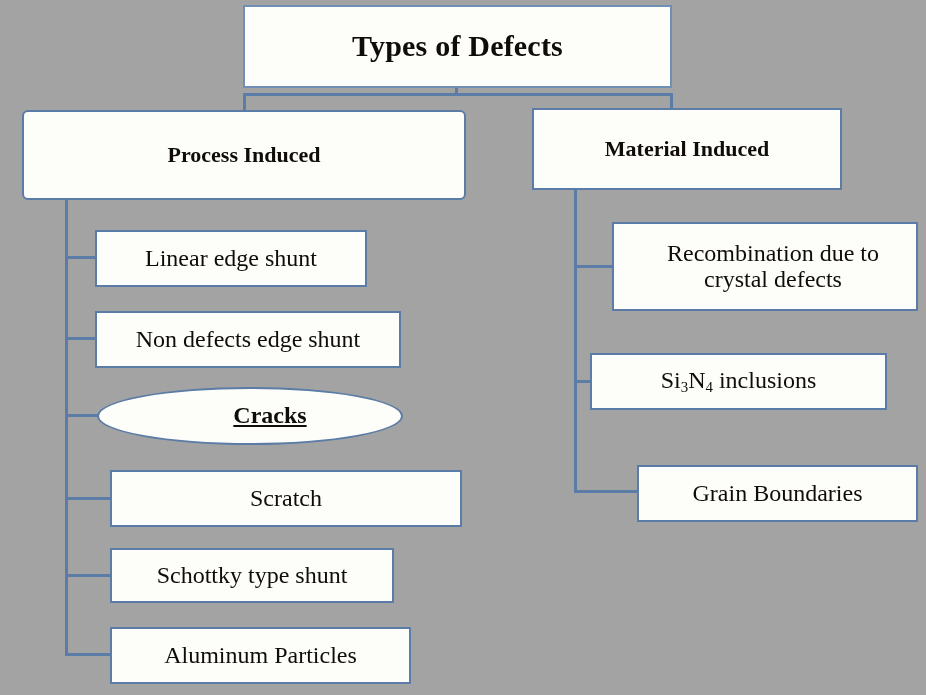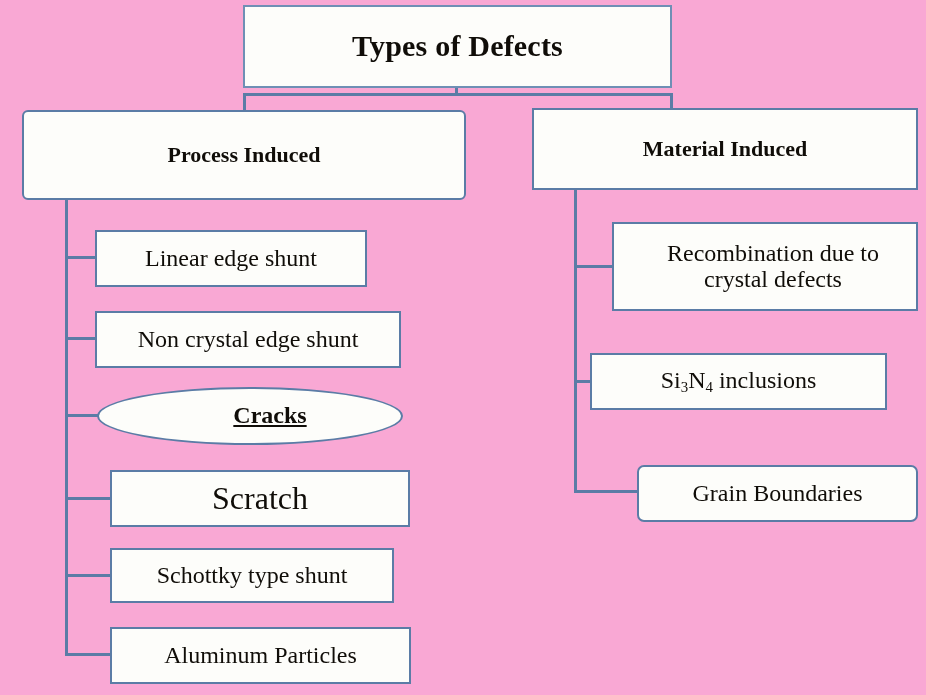--- a/index.html
+++ b/index.html
@@ -4,21 +4,21 @@
 <style>
   html, body {
     margin: 0;
     padding: 0;
     background: #ffffff;
   }
   #canvas {
     position: relative;
     width: 926px;
     height: 695px;
-    background: #f9a8d4;
+    background: #a3a3a3;
     overflow: hidden;
     font-family: "Liberation Serif", "DejaVu Serif", serif;
   }
 
   
   .node {
     position: absolute;
     box-sizing: border-box;
     background: #fdfdfa;
     border: 2px solid #5b7ca6;
@@ -55,37 +55,37 @@
   }
 
   #node-process {
     left: 22px; top: 110px; width: 444px; height: 90px;
     font-size: 22px;
     font-weight: bold;
     border-radius: 6px;
   }
 
   #node-material {
-    left: 532px; top: 108px; width: 386px; height: 82px;
+    left: 532px; top: 108px; width: 310px; height: 82px;
     font-size: 22px;
     font-weight: bold;
   }
 
   #n-l1 { left: 95px;  top: 230px; width: 272px; height: 57px; font-size: 24px; }
   #n-l2 { left: 95px;  top: 311px; width: 306px; height: 57px; font-size: 24px; }
   #n-l3 { left: 97px;  top: 387px; width: 306px; height: 58px; font-size: 24px;
           font-weight: bold; }
   #n-l3 .txt { text-decoration: underline; text-underline-offset: 2px; margin-left: 40px; }
-  #n-l4 { left: 110px; top: 470px; width: 300px; height: 57px; font-size: 32px; }
+  #n-l4 { left: 110px; top: 470px; width: 352px; height: 57px; font-size: 24px; }
   #n-l5 { left: 110px; top: 548px; width: 284px; height: 55px; font-size: 24px; }
   #n-l6 { left: 110px; top: 627px; width: 301px; height: 57px; font-size: 24px; }
 
   #n-r1 { left: 612px; top: 222px; width: 306px; height: 89px; font-size: 24px; padding-left: 16px; }
   #n-r2 { left: 590px; top: 353px; width: 297px; height: 57px; font-size: 24px; }
-  #n-r3 { left: 637px; top: 465px; width: 281px; height: 57px; font-size: 24px; border-radius: 7px; }
+  #n-r3 { left: 637px; top: 465px; width: 281px; height: 57px; font-size: 24px; }
 
   
   .hline, .vline {
     position: absolute;
     background: #5b7ca6;
   }
   .hline { height: 3px; }
   .vline { width: 3px; }
 
   sub {
@@ -128,21 +128,21 @@
   </div>
 
   <div class="node" id="node-material">
     <span class="txt">Material Induced</span>
   </div>
 
   <div class="node" id="n-l1">
     <span class="txt">Linear edge shunt</span>
   </div>
   <div class="node" id="n-l2">
-    <span class="txt">Non crystal edge shunt</span>
+    <span class="txt">Non defects edge shunt</span>
   </div>
   <div class="node ellipse" id="n-l3">
     <span class="txt">Cracks</span>
   </div>
   <div class="node" id="n-l4">
     <span class="txt">Scratch</span>
   </div>
   <div class="node" id="n-l5">
     <span class="txt">Schottky type shunt</span>
   </div>

